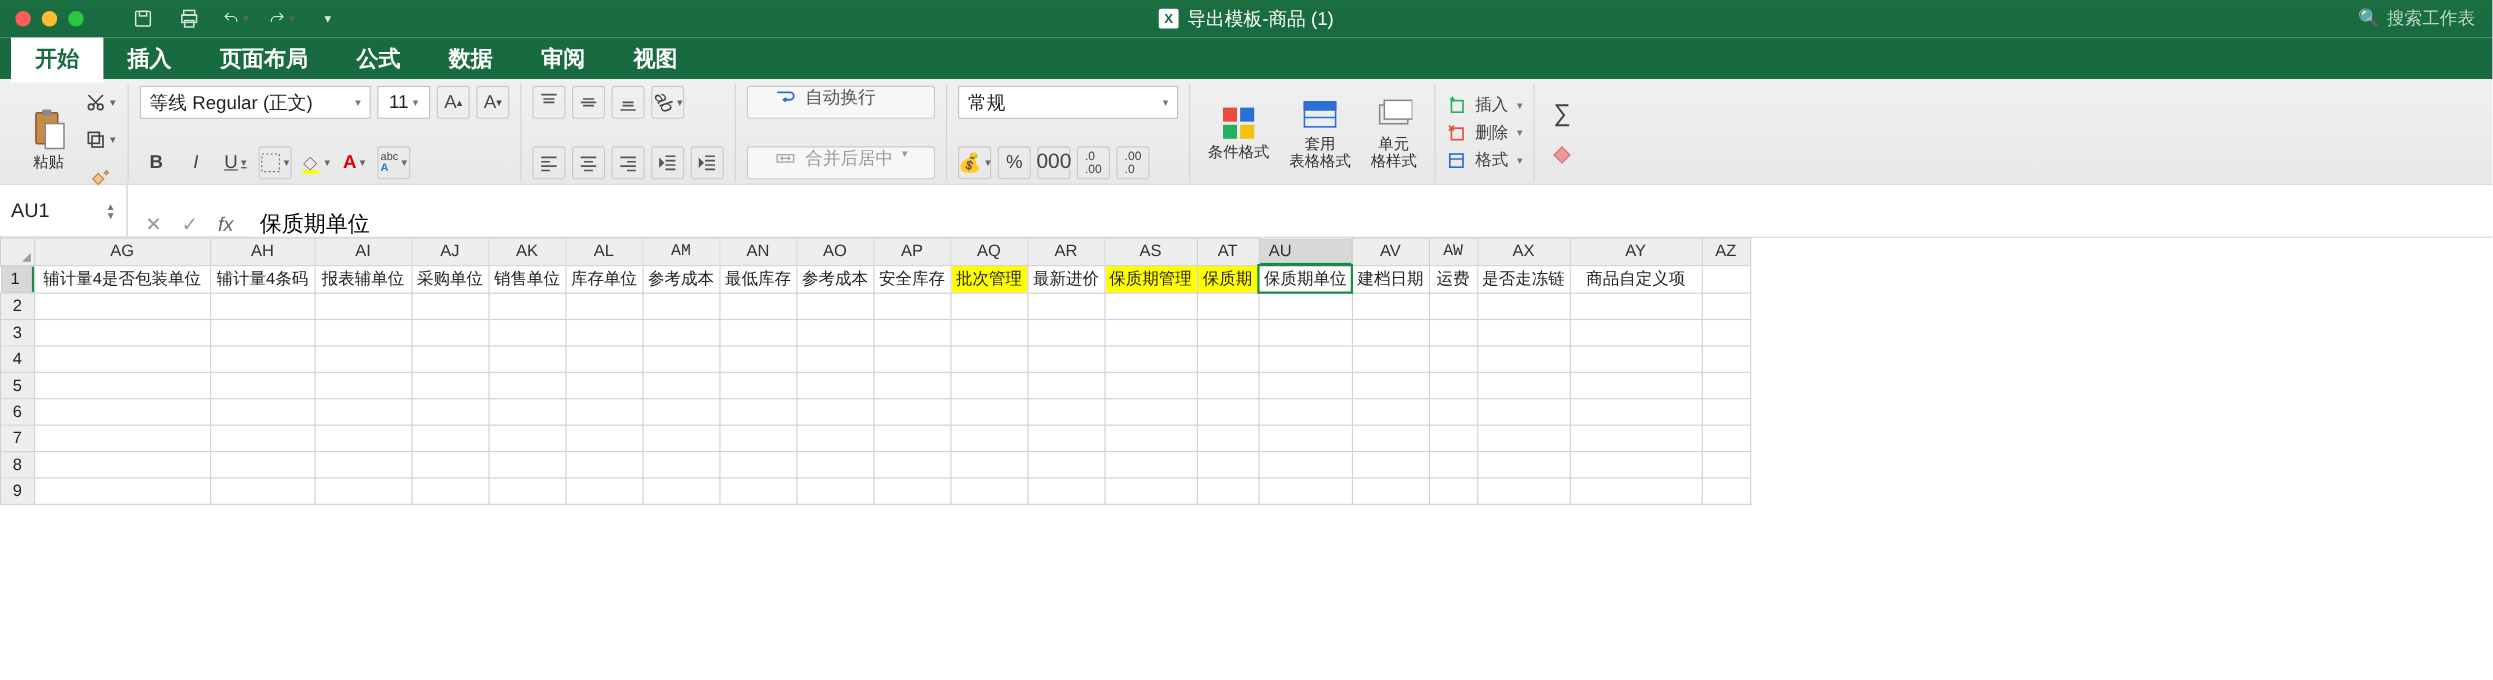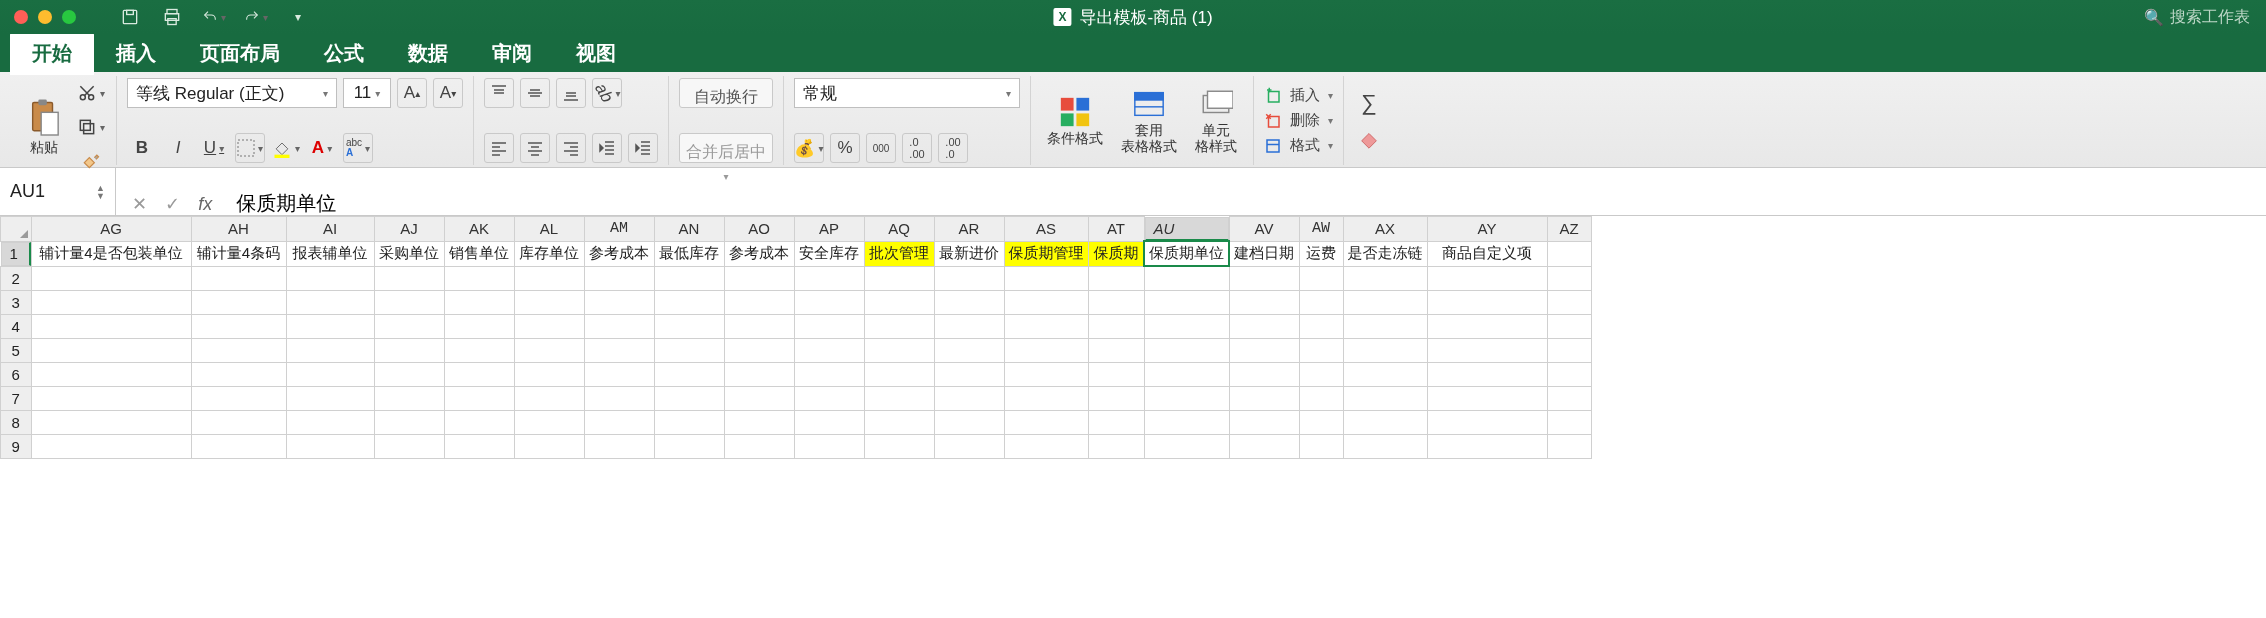--- a/index.html
+++ b/index.html
@@ -27,42 +27,42 @@
   .group { display:flex; flex-direction:column; justify-content:space-between; padding:2px 10px; border-right:1px solid #d3d3d3; }
   .group:last-child{border-right:none;}
   .row { display:flex; align-items:center; gap:6px; }
   .bigbtn { display:flex; flex-direction:column; align-items:center; justify-content:center; gap:2px; padding:2px 6px; min-width:52px; }
   .bigbtn .lbl { font-size:14px; color:#333; text-align:center; line-height:1.1; }
   .caret::after{content:"▾"; font-size:10px; color:#666; margin-left:3px;}
   .sel { height:30px; border:1px solid #bfbfbf; background:#fff; display:flex; align-items:center; padding:0 8px; font-size:17px; }
   .fontname{width:210px;} .fontsize{width:48px; justify-content:center;}
   .rbtn { width:30px; height:30px; border:1px solid transparent; display:flex; align-items:center; justify-content:center; font-size:17px; color:#444; border-radius:3px; }
   .rbtn.box{border:1px solid #c9c9c9;}
-  .pill { height:30px; border:1px solid #c9c9c9; border-radius:3px; display:flex; align-items:center; padding:0 6px; gap:8px; font-size:16px; color:#555; background:#f7f7f7;flex-direction:column;}
+  .pill { height:30px; border:1px solid #c9c9c9; border-radius:3px; display:flex; padding:0 24px; gap:8px; font-size:16px; color:#555; background:#f7f7f7;}
   .dim{color:#9a9a9a;}
   .smallrow{display:flex;align-items:center;gap:8px;font-size:15px;color:#444;}
   .smallrow svg{width:18px;height:18px;}
 
   
   .fbar{height:48px;border-bottom:1px solid #c9c9c9;display:flex;align-items:flex-end;background:#fff;}
   .namebox{width:116px;height:100%;border-right:1px solid #c9c9c9;display:flex;align-items:center;padding:0 10px;font-size:18px;}
   .namebox .stepper{margin-left:auto;display:flex;flex-direction:column;line-height:8px;font-size:9px;color:#777;}
   .fbtns{display:flex;align-items:center;gap:18px;padding:0 16px;color:#9a9a9a;font-size:18px;}
   .fx{font-style:italic;color:#666;}
   .finput{flex:1;padding:0 8px;font-size:20px;border:none;outline:none;}
 
   
   .gridwrap{overflow:auto;}
   table.grid{border-collapse:collapse;table-layout:fixed;}
   .grid th,.grid td{border:1px solid #d0d0d0;height:24px;font-size:15px;text-align:center;white-space:nowrap;overflow:hidden;}
   .grid thead th{background:#eee;color:#333;font-weight:400;}
   .grid .corner{width:30px;background:#eee;position:relative;}
   .grid .corner::after{content:"";position:absolute;right:3px;bottom:3px;border-left:8px solid transparent;border-bottom:8px solid #9a9a9a;}
   .grid tbody th{width:30px;background:#eee;font-weight:400;}
-  .grid thead th.sel{background:#d8d8d8;border-bottom:2px solid #1a8a4a;font-style:italic;}
+  .grid thead th.sel{background:#d8d8d8;border-bottom:2px solid #1a8a4a;}
   .grid tbody th.sel{background:#d8d8d8;border-right:2px solid #1a8a4a;}
   .grid td.hl{background:#ffff00;}
   .grid td.selcell{outline:2px solid #1a8a4a;outline-offset:-1px;}
   .grid td{padding:0 4px;}
 
   svg{display:block;}
 </style>
 </head>
 <body>
 
@@ -278,30 +278,30 @@
       <svg width="20" height="20" viewBox="0 0 24 24" stroke="#aaa" fill="none" stroke-width="1.5">
           <rect x="3" y="8" width="18" height="8"></rect>
           <path d="M7 12h10M7 12l2-2m-2 2l2 2m8-2l-2-2m2 2l-2 2"></path>
         </svg>
       <span>合并后居中</span>
       <span style="font-size:10px;">▾</span>
     </div>
   </div>
 
   <div class="group">
-    <div class="sel" style="width:226px;align-items:center;">
+    <div class="sel" style="width:200px;align-items:center;">
         <span>常规</span>
         <span style="margin-left:auto;font-size:10px;color:#777;">▾</span>
       </div>
     <div class="row" style="margin-top:8px;">
       <div class="rbtn box caret">
           <span style="color:#c98b4a;">💰</span>
         </div>
       <div class="rbtn box">%</div>
-      <div class="rbtn box" style="font-size:10px;">000</div>
+      <div class="rbtn box" style="font-size:19px;">000</div>
       <div class="rbtn box" style="font-size:11px;">.0<br>.00</div>
       <div class="rbtn box" style="font-size:11px;">.00<br>.0</div>
     </div>
   </div>
 
   <div class="group">
     <div class="row" style="height:100%;align-items:center;">
       <div class="bigbtn">
         <svg width="34" height="34" viewBox="0 0 24 24">
             <rect x="2" y="2" width="9" height="9" fill="#e74c3c"></rect>

